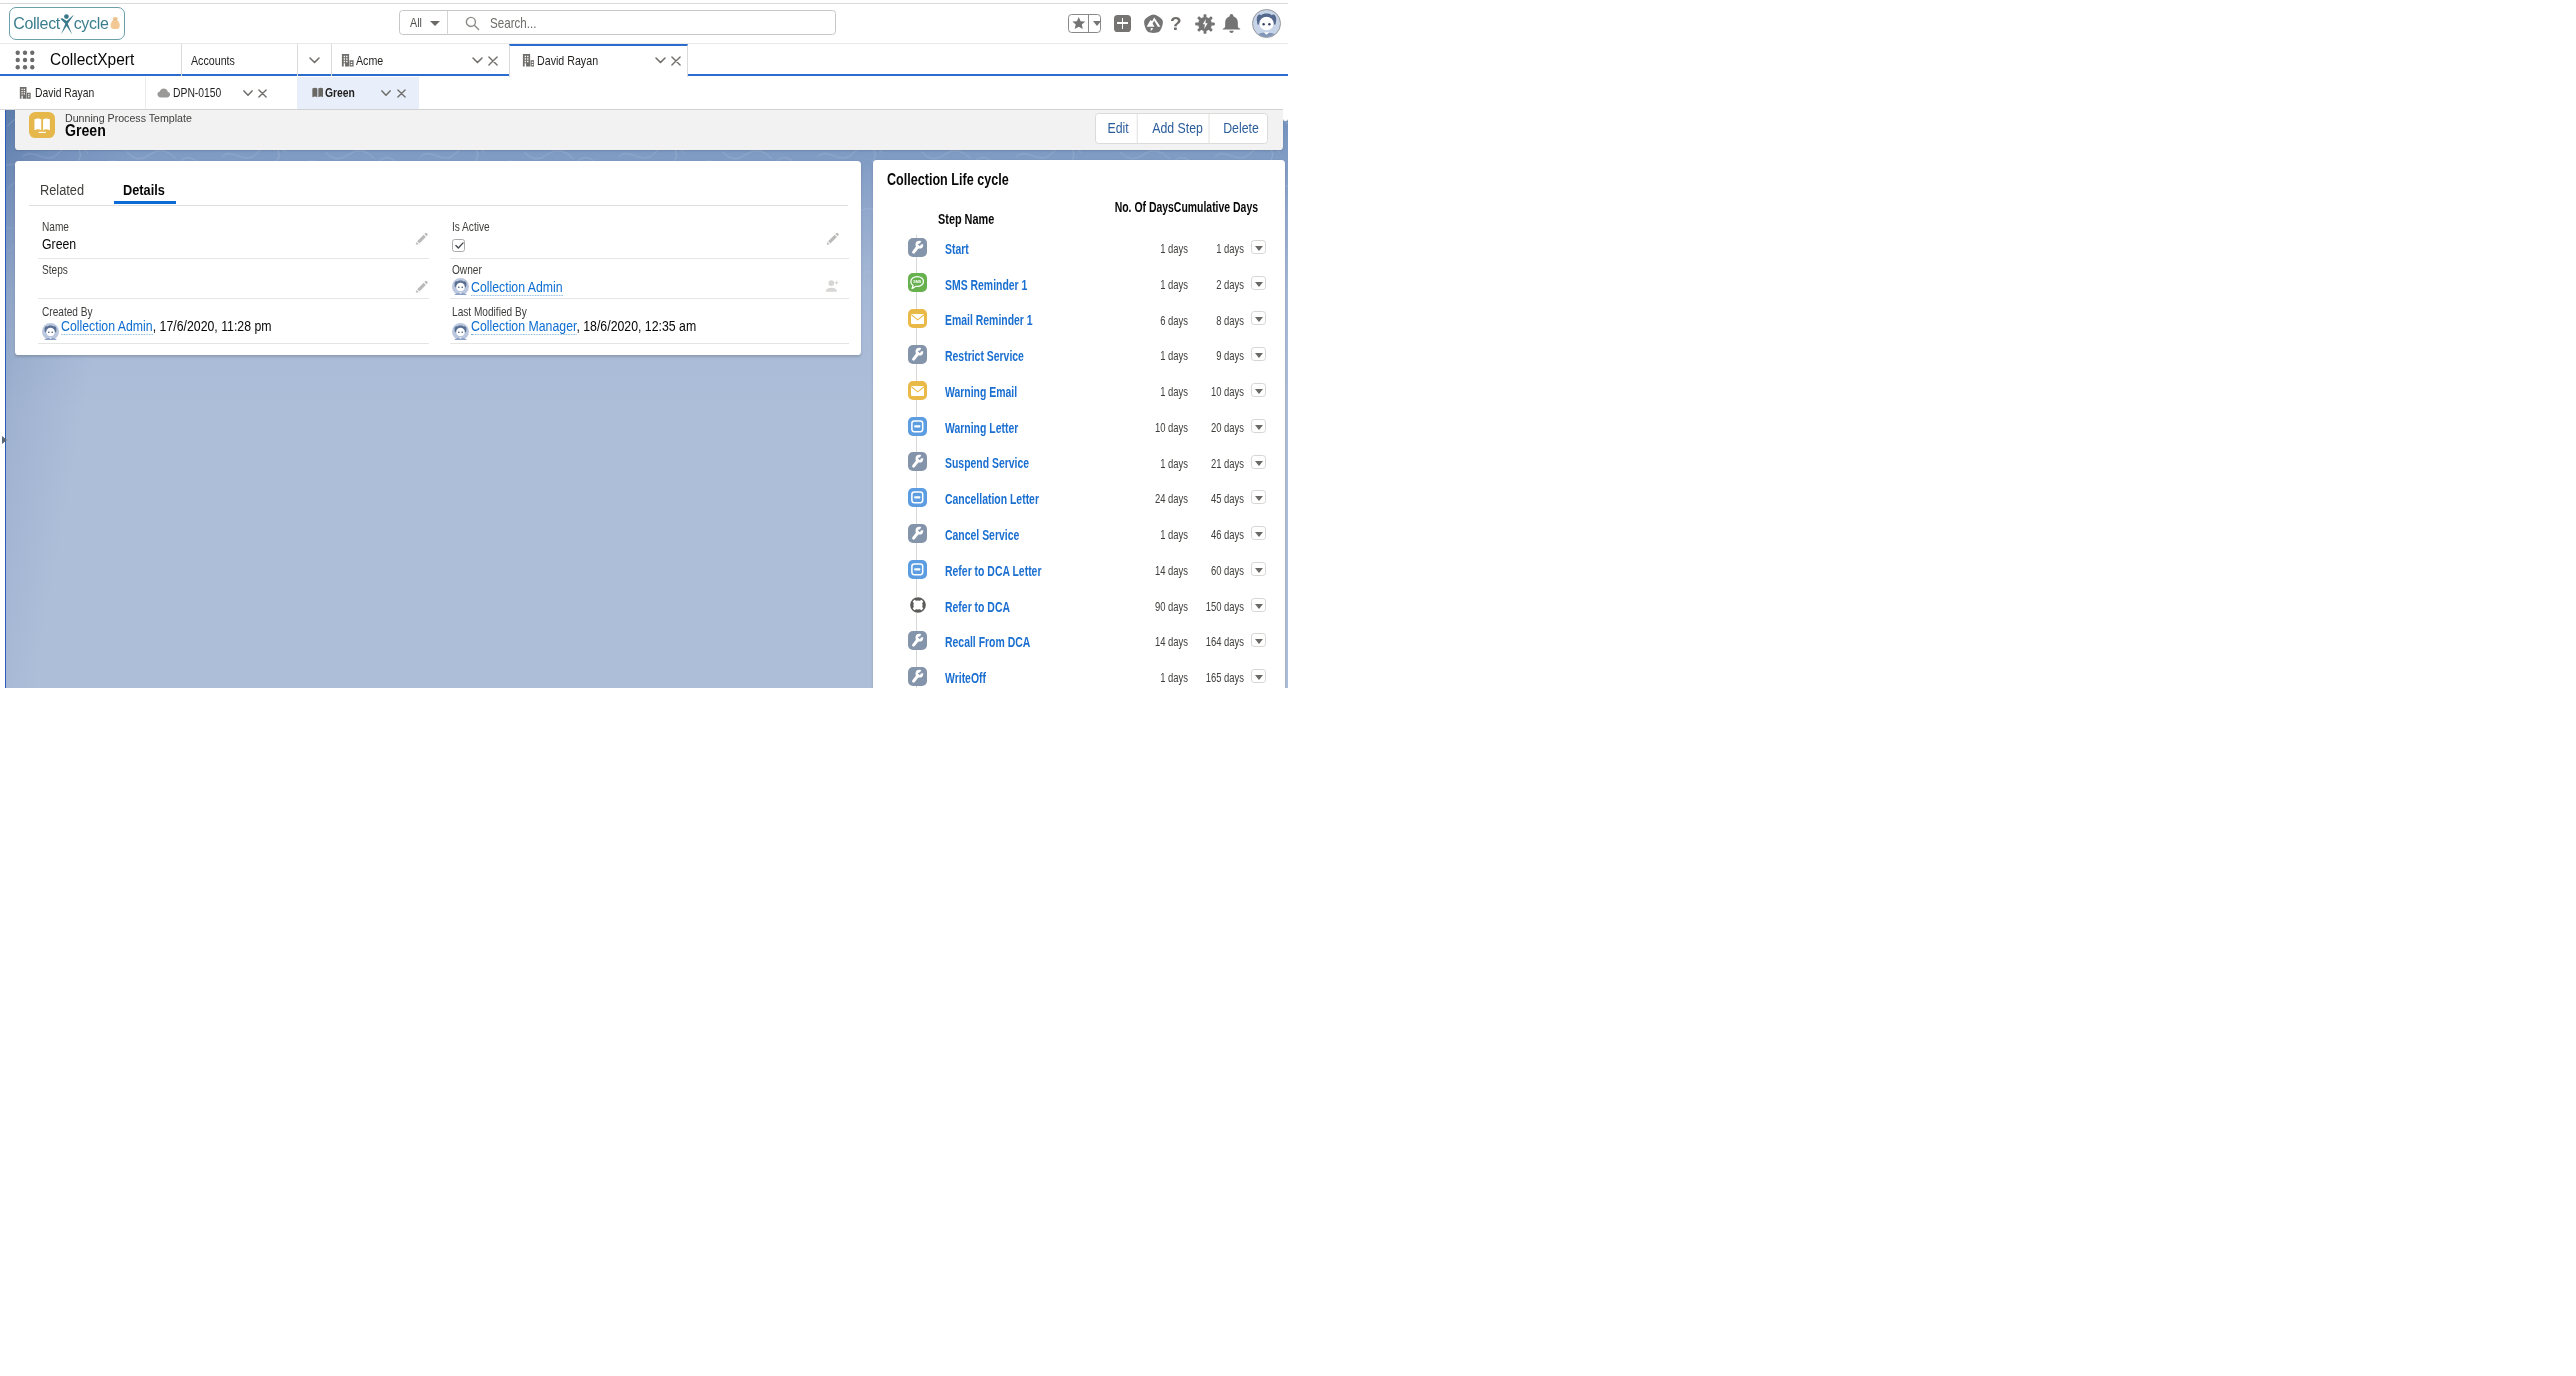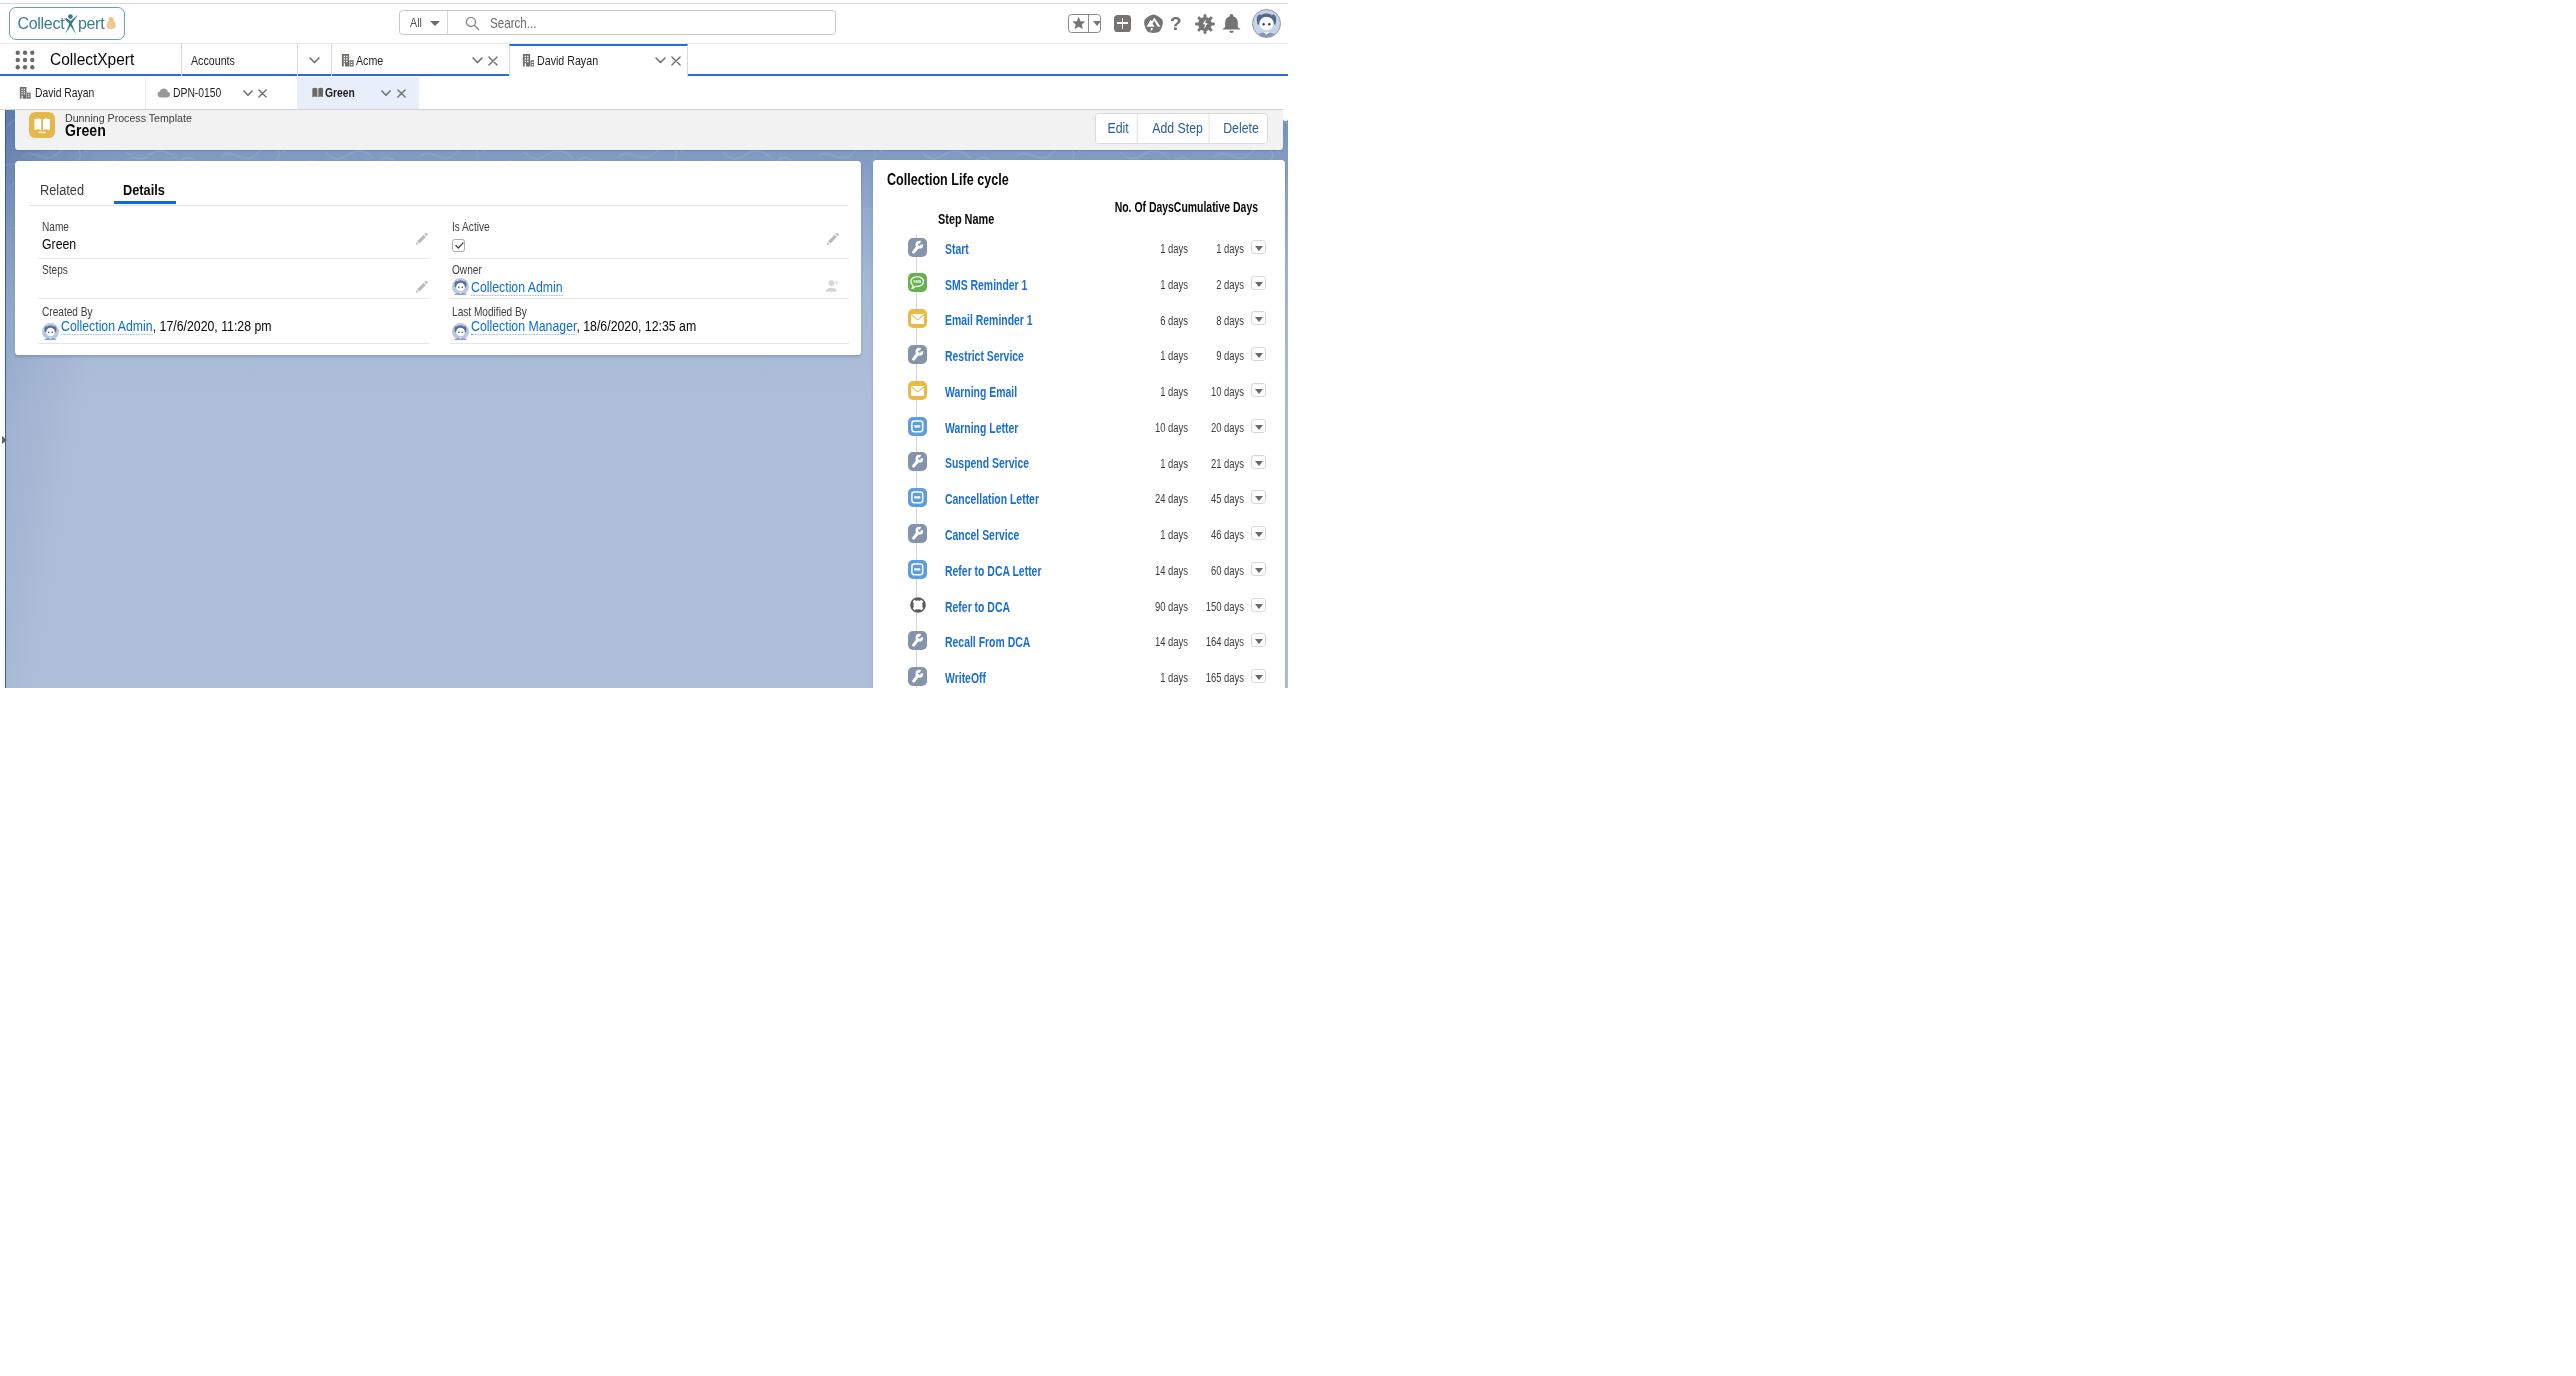--- a/index.html
+++ b/index.html
@@ -81,21 +81,21 @@
 
   <div id="hdr">
     <div class="topline"></div>
     <div id="logobox">
       <span class="lt">Collect</span>
         <svg width="15.4" height="24.4" viewBox="0 0 17 27" style="margin:0 -0.9px 1.8px">
           <circle cx="8.2" cy="6.2" r="2.6" fill="#39798a"></circle>
           <path d="M1.5 8.5 L7 14.2 L2.2 26 L8.3 16.6 L14.6 26 L9.7 14.0 L16.5 4.2 L8.6 11.2 L3.7 8.0 Z" fill="#39798a"></path>
           <path d="M1.2 8.2 L8.55 11.5 L15.8 4.4 L9 13.2 Z" fill="#39798a"></path>
         </svg>
-        <span class="lt">pert</span>
+        <span class="lt">cycle</span>
       <svg width="10.4" height="13.5" viewBox="0 0 13 17" style="margin-left:1.8px;margin-bottom:0.9px">
           <path d="M4.5 4.5 C1.5 7 0.5 10 0.8 13 C1 15.5 3 16.5 6.5 16.5 C10 16.5 12 15.5 12.2 13 C12.5 10 11.5 7 8.5 4.5 Z" fill="#f2c994"></path>
           <path d="M4.2 4.6 L8.8 4.6 L9.6 2.2 L6.5 3 L3.4 2.2 Z" fill="#caa36a"></path>
           <path d="M3.6 2.6 C4.5 1 8.5 1 9.4 2.6 L8.8 4.2 L4.2 4.2 Z" fill="#f2c994"></path>
         </svg>
     </div>
     <div id="srch">
       <span class="all">All</span>
         <span class="tri"></span>
         <span class="sep"></span>

